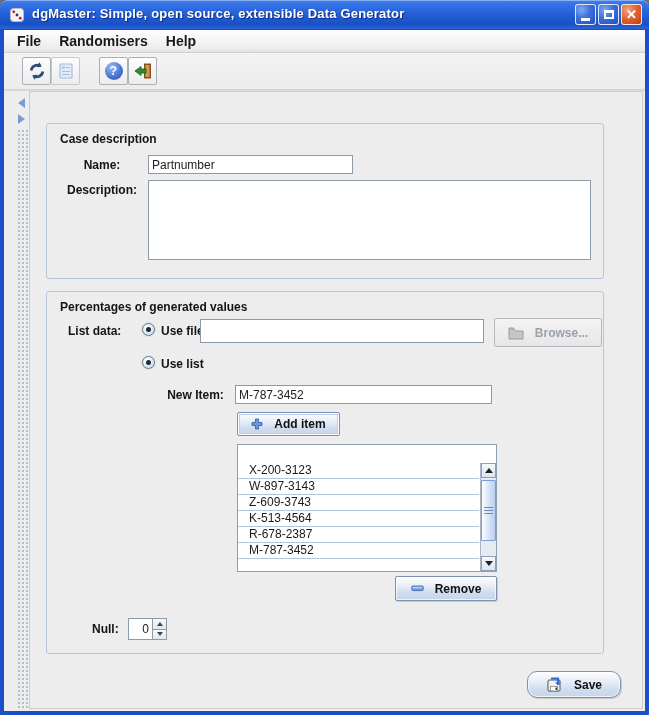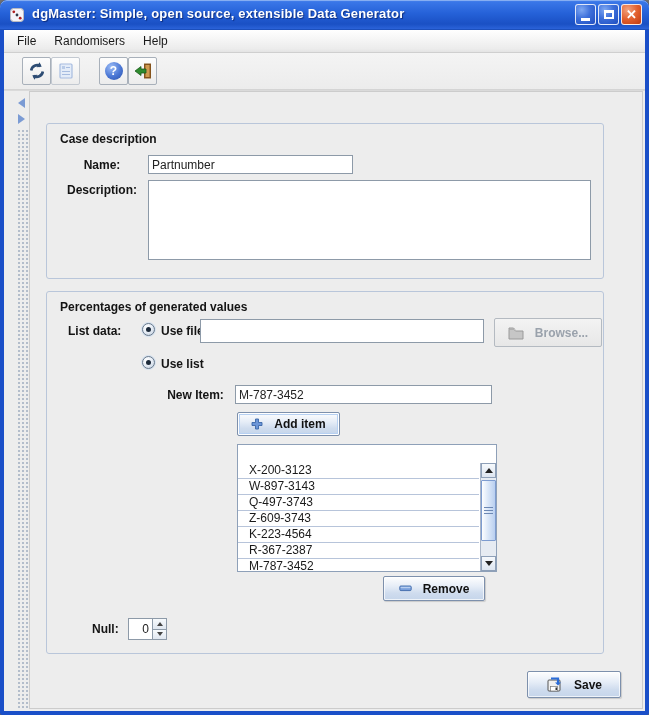--- a/index.html
+++ b/index.html
@@ -42,21 +42,21 @@
   .glyph-max { width:10px; height:9px; border:2px solid #fff; border-top-width:3px; }
   .glyph-close { font-size:13px; line-height:13px; }
 
   
   .menubar {
     position:absolute; top:30px; left:4px; right:4px; height:23px;
     background:linear-gradient(180deg,#ffffff,#ececec 85%,#e4e4e4);
     border-bottom:1px solid #cfcfcf;
     display:flex; align-items:center; padding-left:4px;
   }
-  .menu-item { font-size:12px; font-weight:normal; color:#1a1a1a; padding:20px 9px; cursor:default; }
+  .menu-item { font-size:14px; font-weight:bold; color:#1a1a1a; padding:20px 9px; cursor:default; }
 
   
   .toolbar {
     position:absolute; top:53px; left:4px; right:4px; height:37px;
     background:linear-gradient(180deg,#f4f4f4,#ececec);
     border-bottom:1px solid #d4d4d4;
   }
   .tool-btn {
     position:absolute; top:4px; width:29px; height:28px;
     background:linear-gradient(180deg,#fdfdfd,#ececec);
@@ -294,38 +294,37 @@
           <svg class="icon-plus" width="12" height="12" viewBox="0 0 12 12">
             <path d="M4.5 1h3v3.5H11v3H7.5V11h-3V7.5H1v-3h3.5z" fill="#6c96d8" stroke="#3b66a8" stroke-width="0.9"></path>
           </svg>
           <span>Add item</span>
         </div>
 
         <div class="tablebox">
           <div class="tbl-body">
             <div class="tbl-row">X-200-3123</div>
             <div class="tbl-row">W-897-3143</div>
-            <div class="tbl-row">Q-497-3743</div>
             <div class="tbl-row">Z-609-3743</div>
-            <div class="tbl-row">K-223-4564</div>
-            <div class="tbl-row">R-367-2387</div>
+            <div class="tbl-row">K-513-4564</div>
+            <div class="tbl-row">R-678-2387</div>
             <div class="tbl-row">M-787-3452</div>
           </div>
           <div class="tbl-scroll">
             <div class="sb-btn sb-up">
                 <div class="tri-up"></div>
               </div>
             <div class="sb-thumb"></div>
             <div class="sb-btn sb-down">
                 <div class="tri-down"></div>
               </div>
           </div>
         </div>
 
-        <div class="btn" style="left:336px; top:284px; width:102px; height:25px;">
+        <div class="btn" style="left:348px; top:284px; width:102px; height:25px;">
           <svg class="icon-minus" width="13" height="7" viewBox="0 0 13 7">
             <rect x="0.8" y="1" width="11.4" height="4.6" rx="1" fill="#7aa0dc" stroke="#3b66a8" stroke-width="0.9"></rect>
             <rect x="1.6" y="1.8" width="9.8" height="1.4" fill="#b9cff0"></rect>
           </svg>
           <span>Remove</span>
         </div>
 
         <span class="lbl" style="left:45px; top:330px;">Null:</span>
         <div class="spinner">
           <div class="spin-val">0</div>
@@ -333,21 +332,21 @@
             <div class="spin-btn up">
                 <div class="mini-up"></div>
               </div>
             <div class="spin-btn">
                 <div class="mini-down"></div>
               </div>
           </div>
         </div>
       </div>
 
-      <div class="btn" style="left:497px; top:579px; width:94px; height:27px;">
+      <div class="btn" style="left:497px; top:579px; width:94px; height:27px;border-radius:10px;">
         <svg class="icon-save" width="17" height="17" viewBox="0 0 17 17">
           <rect x="2" y="4" width="12" height="11" rx="1" fill="#f0f0f0" stroke="#555" stroke-width="1"></rect>
           <rect x="4.5" y="10.5" width="7" height="4.5" fill="#ffffff" stroke="#777" stroke-width="0.7"></rect>
           <rect x="9.5" y="11.5" width="1.6" height="2.5" fill="#333"></rect>
           <path d="M5 2.5h7v4.5" fill="none" stroke="#2b6cd8" stroke-width="2.2"></path>
           <path d="M12 9.5l3-3h-6z" fill="#2b6cd8"></path>
         </svg>
         <span>Save</span>
       </div>
 

